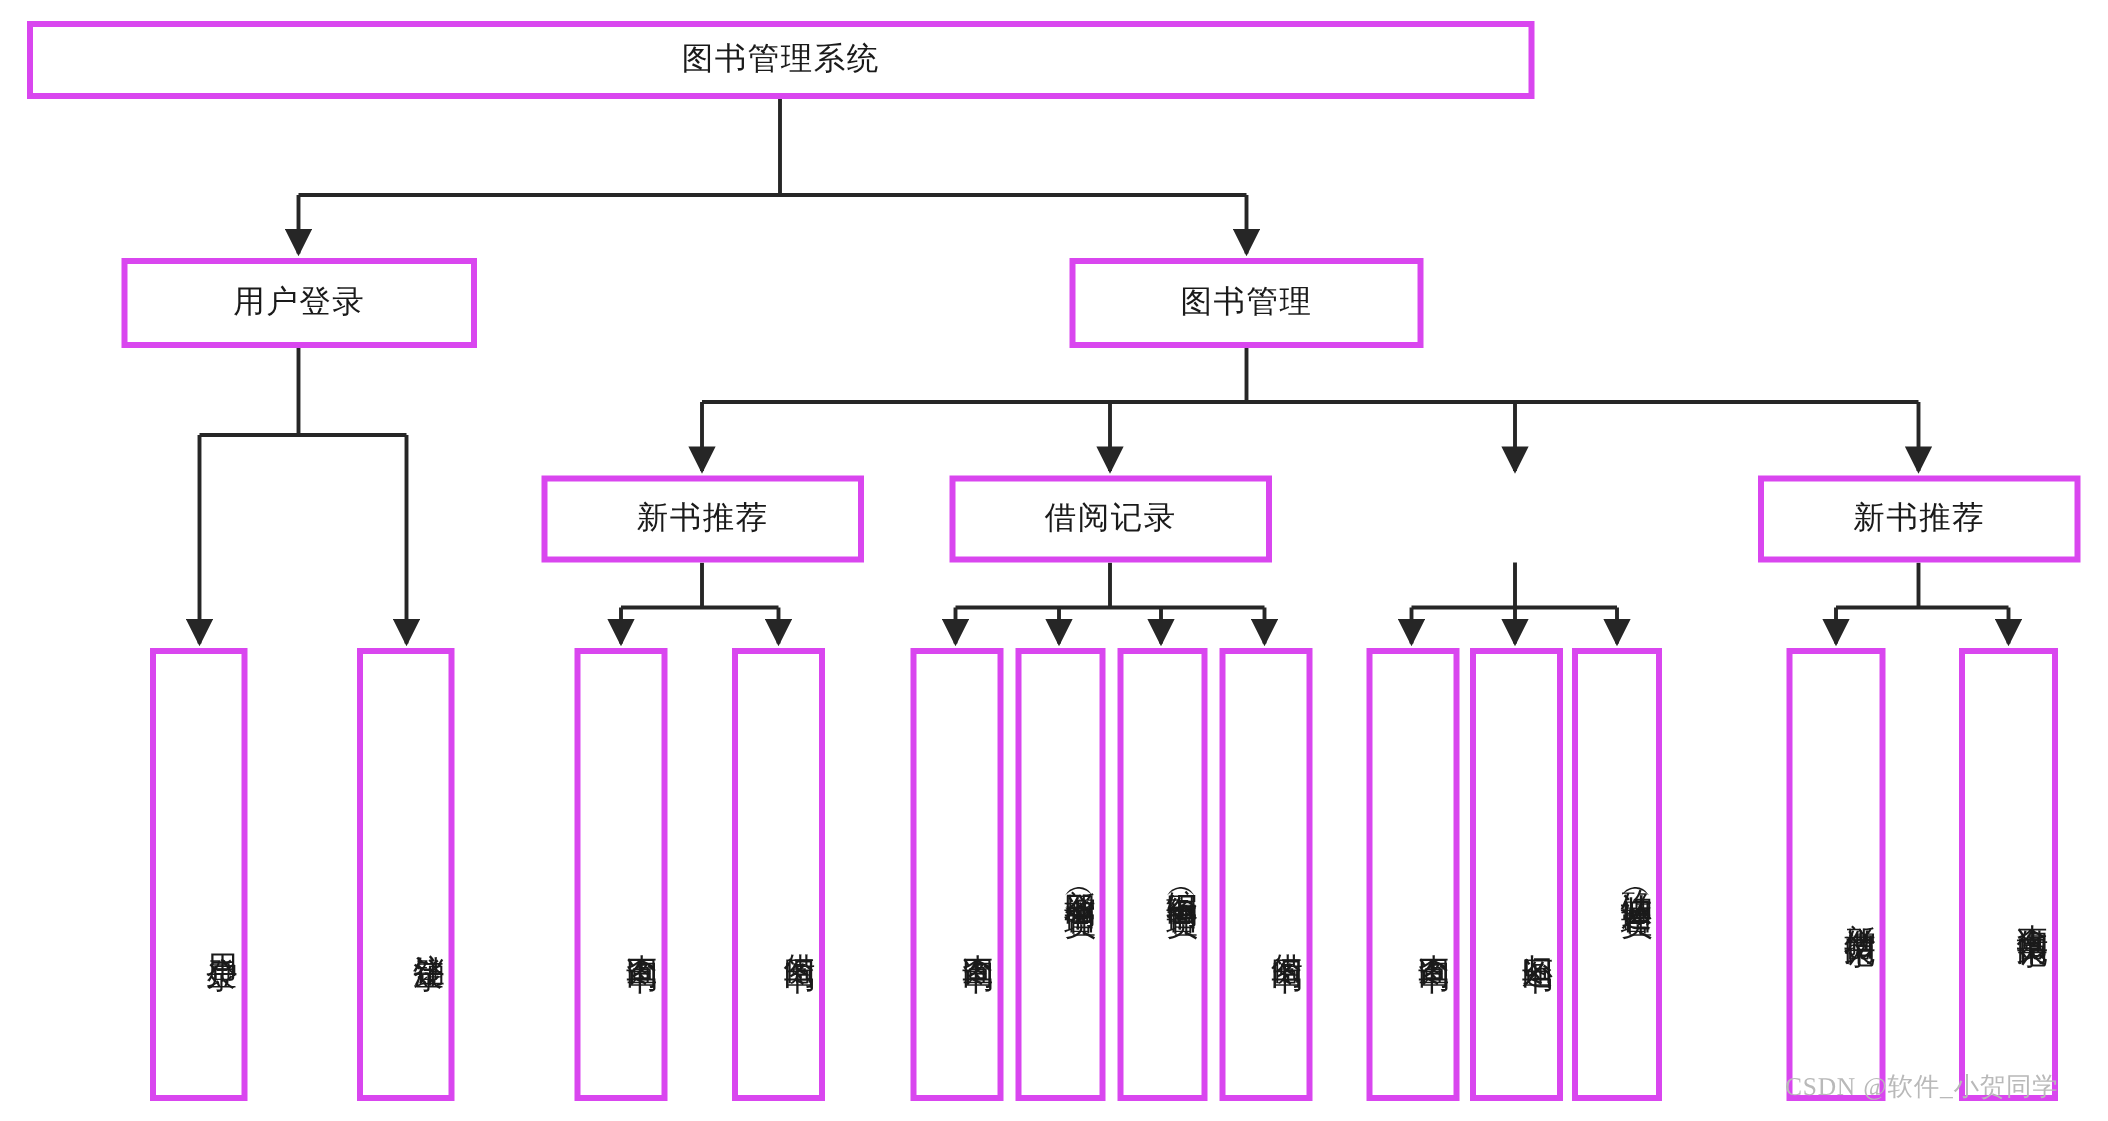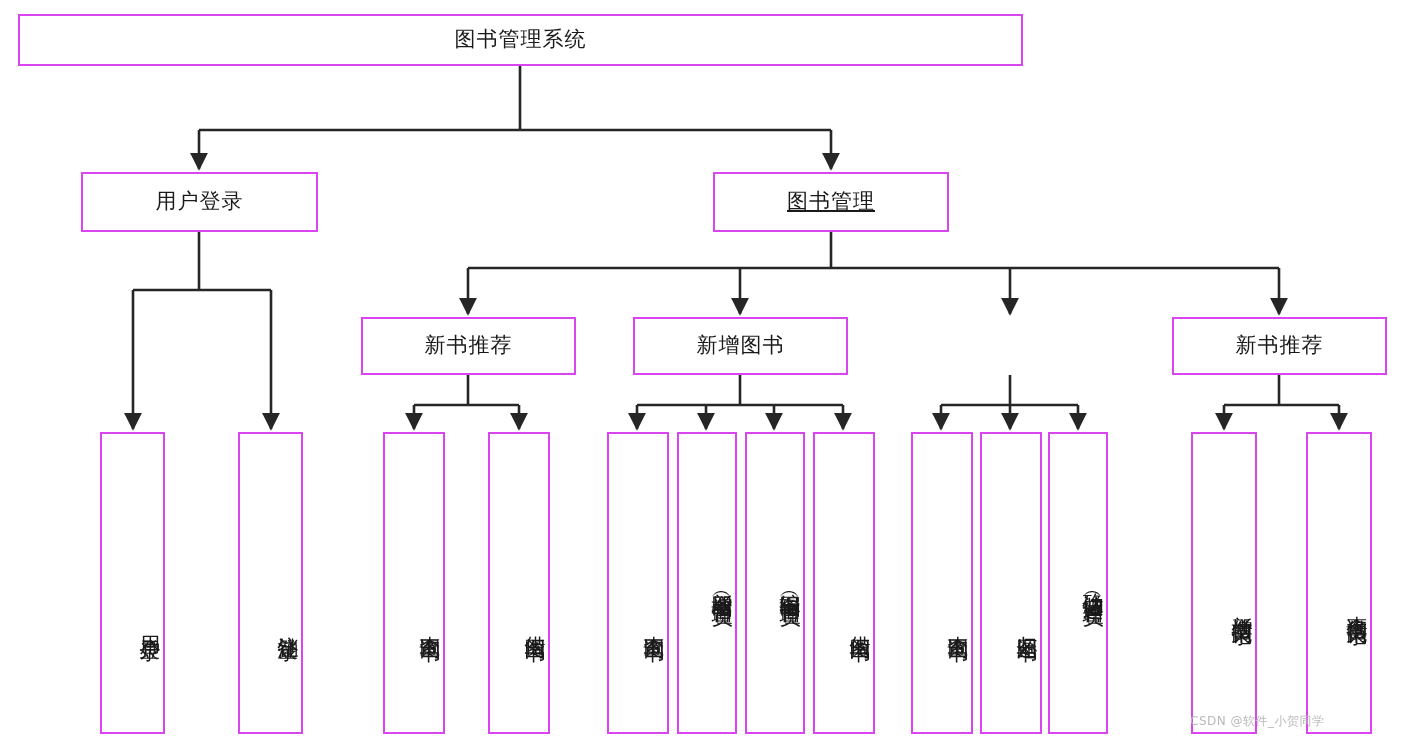--- a/index.html
+++ b/index.html
@@ -22,21 +22,21 @@
     left: 0;
     top: 0;
     width: 1405px;
     height: 747px;
     pointer-events: none;
   }
   .node {
     position: absolute;
     box-sizing: border-box;
     background: #ffffff;
-    border: 2px solid #d946ef;
+    border: 4px solid #d946ef;
     display: flex;
     align-items: center;
     justify-content: center;
     color: #1a1a1a;
   }
   .node-h {
     font-size: 21px;
     letter-spacing: 1px;
     line-height: 1.2;
     white-space: nowrap;
@@ -50,24 +50,25 @@
     align-items: flex-start;
     justify-content: center;
     padding-top: 6px;
     overflow: hidden;
   }
   .node-v.topalign {
     padding-top: 4px;
   }
   .watermark {
     position: absolute;
-    font-size: 12px;
+    font-size: 17px;
     color: #b9b9b9;
     white-space: nowrap;
     letter-spacing: 0.5px;
+    font-family: Liberation Serif, serif;
   }
 </style>
 </head>
 <body>
 
 <div id="canvas">
 
   <svg class="edges" viewBox="0 0 1405 747">
     <defs>
       <marker id="arrow" viewBox="0 0 10 10" refX="9" refY="5" markerWidth="7" markerHeight="7" orient="auto-start-reverse">
@@ -114,24 +115,24 @@
       <path d="M 1279 375 L 1279 405"></path>
       <path d="M 1224 405 L 1339 405"></path>
       <path d="M 1224 405 L 1224 429" marker-end="url(#arrow)"></path>
       <path d="M 1339 405 L 1339 429" marker-end="url(#arrow)"></path>
     </g>
   </svg>
 
   <div class="node node-h" style="left:18px; top:14px; width:1005px; height:52px;">图书管理系统</div>
 
   <div class="node node-h" style="left:81px; top:172px; width:237px; height:60px;">用户登录</div>
-  <div class="node node-h" style="left:713px; top:172px; width:236px; height:60px;text-decoration:underline;">图书管理</div>
+  <div class="node node-h" style="left:713px; top:172px; width:236px; height:60px;">图书管理</div>
 
   <div class="node node-h" style="left:361px; top:317px; width:215px; height:58px;text-align:center;">新书推荐</div>
-  <div class="node node-h" style="left:633px; top:317px; width:215px; height:58px;">新增图书</div>
+  <div class="node node-h" style="left:633px; top:317px; width:215px; height:58px;">借阅记录</div>
   <div class="node node-h" style="left:1172px; top:317px; width:215px; height:58px;">新书推荐</div>
 
   <div class="node node-v" style="left:100px; top:432px; width:65px; height:302px; padding-top:80px;">用户登录</div>
   <div class="node node-v" style="left:238px; top:432px; width:65px; height:302px; padding-top:80px;">注销登录</div>
 
   <div class="node node-v" style="left:383px; top:432px; width:62px; height:302px; padding-top:80px;">查询图书</div>
   <div class="node node-v" style="left:488px; top:432px; width:62px; height:302px; padding-top:80px;">借阅图书</div>
 
   <div class="node node-v" style="left:607px; top:432px; width:62px; height:302px; padding-top:80px;">查询图书</div>
   <div class="node node-v topalign" style="left:677px; top:432px; width:60px; height:302px;">新增图书（管理员）</div>

